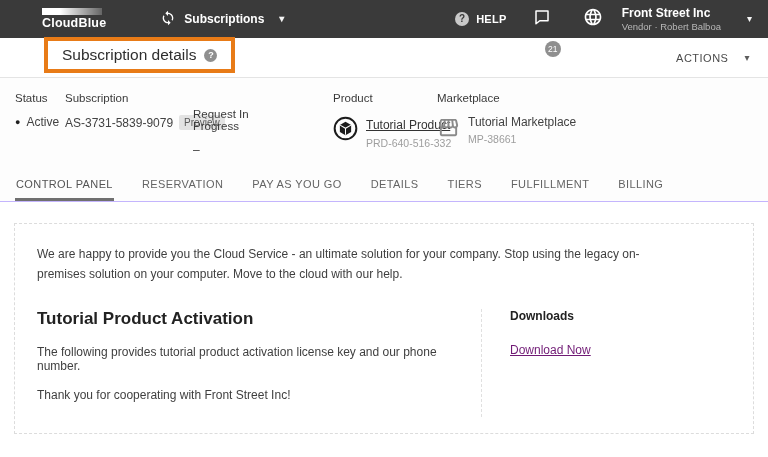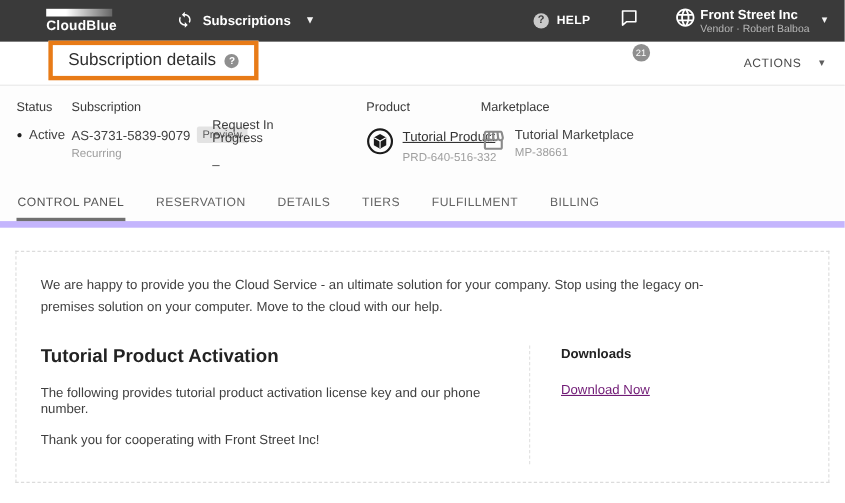--- a/index.html
+++ b/index.html
@@ -18,21 +18,21 @@
   .logo-text { font-size:12.5px; font-weight:bold; letter-spacing:.2px; line-height:1; }
   .nav-item { display:flex; align-items:center; gap:8px; font-size:12px; font-weight:bold; cursor:pointer; }
   .chev { font-size:10px; line-height:1; margin-left:7px; opacity:.95; }
   .topbar-right { margin-left:auto; display:flex; align-items:center; gap:26px; }
   .helpbtn { display:flex; align-items:center; gap:7px; font-size:11px; font-weight:bold; letter-spacing:.3px; cursor:pointer; }
   .help-circle { width:14px; height:14px; border-radius:50%; background:#c9c9c9; color:#3a3a3a;
     font-size:10px; font-weight:bold; display:flex; align-items:center; justify-content:center; }
   .chatwrap { position:relative; cursor:pointer; margin-right:6px; }
   .nbadge { position:absolute; top:-7px; right:-10px; width:16px; height:16px; border-radius:50%;
     background:#8f8f8f; color:#fff; font-size:8.5px; display:flex; align-items:center; justify-content:center;margin-top:40px; }
-  .account { display:flex; align-items:center; gap:4px; cursor:pointer; }
+  .account { display:flex; align-items:center; gap:19px; cursor:pointer; }
   .acct-name { font-size:12px; font-weight:bold; line-height:1.3; }
   .acct-sub { font-size:9.5px; color:#b8b8b8; line-height:1.2; }
   
   .titlebar { height:40px; background:#fff; border-bottom:1px solid #e4e4e4;
     display:flex; align-items:center; justify-content:space-between; padding:0 18px 0 44px; }
   .title-box { border:4px solid var(--accent,#e87b17); background:#fff; padding:5px 14px;
     display:flex; align-items:center; gap:8px; margin-top:-5px; position:relative; z-index:3; }
   .page-title { font-size:15.5px; color:#2e2e2e; }
   .title-help { width:13px; height:13px; border-radius:50%; background:#8f8f8f; color:#fff;
     font-size:9px; font-weight:bold; display:flex; align-items:center; justify-content:center; cursor:pointer; }
@@ -49,21 +49,21 @@
   .status-line { display:flex; align-items:center; gap:6px; }
   .dot { font-size:9px; color:#1f1f1f; line-height:1; }
   .sub-line { display:flex; align-items:center; gap:6px; white-space:nowrap; }
   .pbadge { background:var(--badge-bg,#e3e3e3); color:#5a5a5a; font-size:10px; padding:2px 5px; border-radius:2px; }
   .subtext { font-size:10.5px; color:#9e9e9e; margin-top:4px; }
   .entity { display:flex; gap:8px; align-items:flex-start; white-space:nowrap; }
   .entity .ico { flex:0 0 auto; margin-top:1px; }
   .entity a { color:#333; font-size:12px; text-decoration:underline; }
   .mk-name { font-size:12px; color:#424242; }
   
-  .tabs { display:flex; gap:27px; padding-left:15px; border-bottom:6px solid #c4b5fd; background:#fdfdfd; }
+  .tabs { display:flex; gap:27px; padding-left:15px; border-bottom:1px solid #c4b5fd; background:#fdfdfd; }
   .tab { font-size:11px; color:#646464; letter-spacing:.4px; padding:8px 1px 8px; cursor:pointer;
     border-bottom:3px solid transparent; white-space:nowrap; }
   .tab.active { color:#545454; border-bottom-color:#707070; }
   
   .card { margin:21px 14px 0; background:#fff; border:1px dashed #dcdcdc; padding:20px 22px 16px; }
   .welcome { font-size:12px; color:#3f3f3f; line-height:1.7; max-width:628px; }
   .signin { margin-top:15px; background:var(--button-bg,#333333); color:#fff; border:none; border-radius:2px;
     font-family:"Liberation Sans",sans-serif; font-size:11px; font-weight:bold; letter-spacing:.5px;
     padding:7px 15px; cursor:pointer; }
   .section { display:flex; margin-top:24px; }
@@ -137,21 +137,20 @@
       <span class="dot">●</span>
       <span class="val">Active</span>
     </div>
   </div>
   <div class="s-col c-sub">
     <div class="lbl">Subscription</div>
     <div class="sub-line">
       <span class="val">AS-3731-5839-9079</span>
       <span class="pbadge">Preview</span>
     </div>
-    <div class="subtext">Recurring</div>
   </div>
   <div class="s-col c-rip">
     <div class="lbl">Request In Progress</div>
     <div class="val">–</div>
   </div>
   <div class="s-col c-prod">
     <div class="lbl">Product</div>
     <div class="entity">
       <span class="ico">
         <svg width="25" height="25" viewBox="0 0 24 24">
@@ -179,20 +178,21 @@
         <div class="mk-name">Tutorial Marketplace</div>
         <div class="subtext">MP-38661</div>
       </span>
     </div>
   </div>
 </section>
 
 <nav class="tabs">
   <div class="tab active">CONTROL PANEL</div>
   <div class="tab">RESERVATION</div>
+  <div class="tab">PAY AS YOU GO</div>
   <div class="tab">DETAILS</div>
   <div class="tab">TIERS</div>
   <div class="tab">FULFILLMENT</div>
   <div class="tab">BILLING</div>
 </nav>
 
 <main class="card">
   <p class="welcome">We are happy to provide you the Cloud Service - an ultimate solution for your company. Stop using the legacy on-premises solution on your computer. Move to the cloud with our help.</p>
   <div class="section">
     <div class="sec-left">

